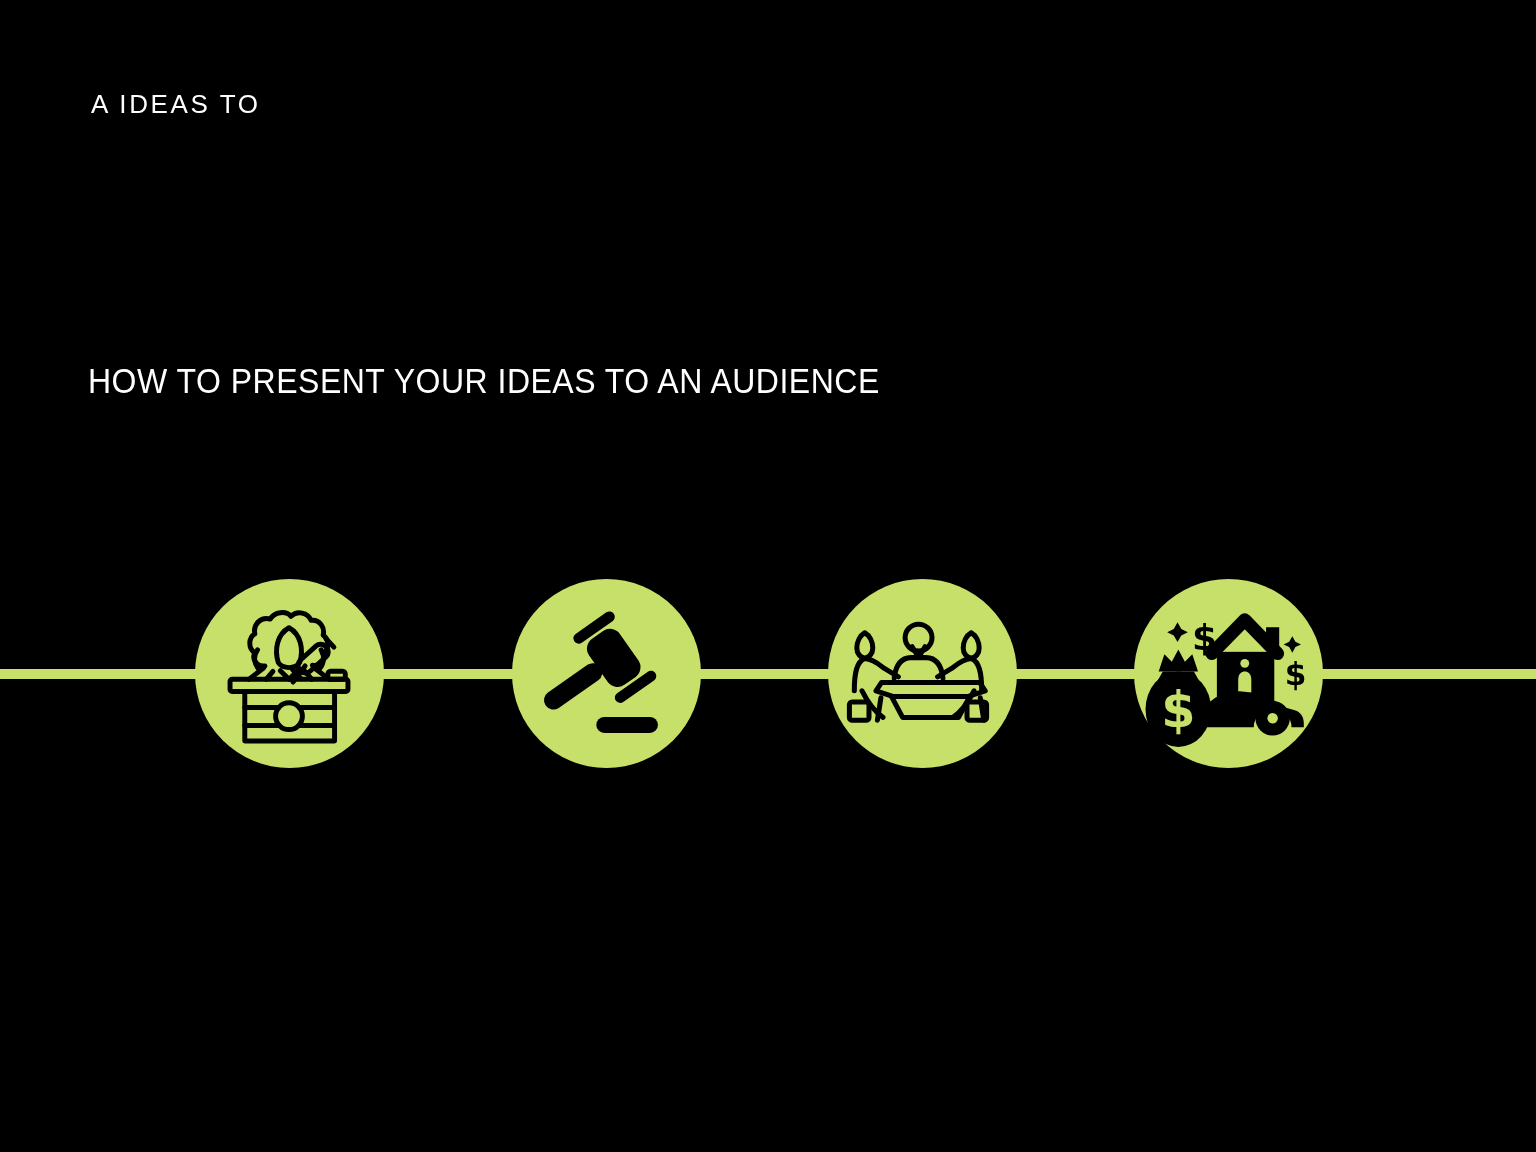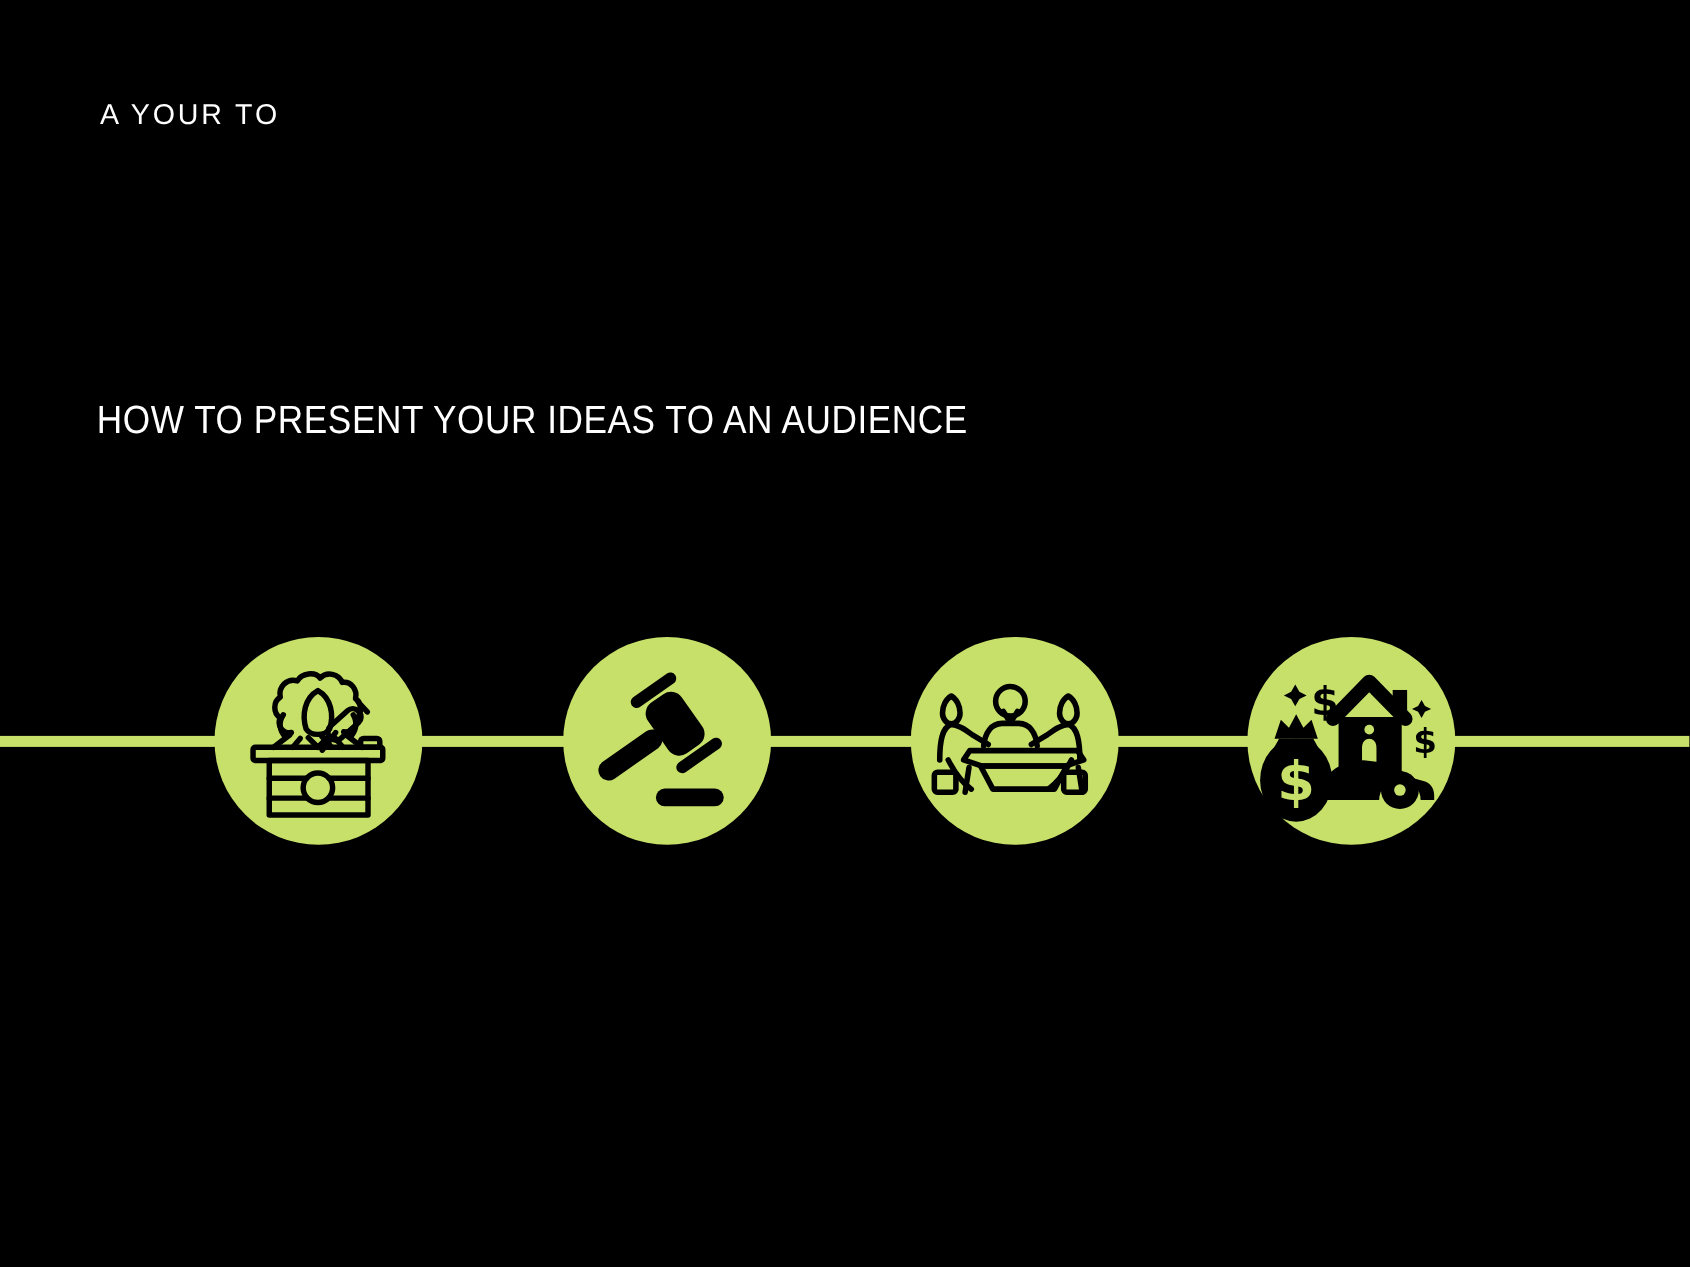--- a/index.html
+++ b/index.html
@@ -49,21 +49,21 @@
   .node-2 svg{left:24px;top:28px;}
   .node-3 svg{left:20px;top:25px;}
   .node-4 svg{left:14px;top:22px;}
   .svg-dollar{font-family:"DejaVu Sans","Liberation Sans",sans-serif;}
 </style>
 </head>
 <body>
 
 <div class="slide">
 
-  <div class="kicker">A YOUR TO</div>
+  <div class="kicker">A IDEAS TO</div>
   <div class="title">HOW TO PRESENT YOUR IDEAS TO AN AUDIENCE</div>
 
   <div class="timeline">
     <div class="timeline-line"></div>
 
     <div class="node node-1">
       <svg width="134" height="134" viewBox="0 0 100 100">
         <g fill="none" stroke="#000" stroke-width="3.7" stroke-linecap="round" stroke-linejoin="round">
           <path d="M32,41 C26,42 22,36 24.5,31 C19.5,28 19.5,20 24.5,17 C23,10 29,4 36,6 C39,0.5 48,-0.5 51.5,4 C56,-0.5 64,1 66.5,7 C72.5,6 77,12 75.5,18 C80,21 80,29 75.5,32 C77.5,37 72.5,41.5 67.5,40.5"></path>
           <path d="M26.5,29 C23,34 24,40 28,44"></path>

